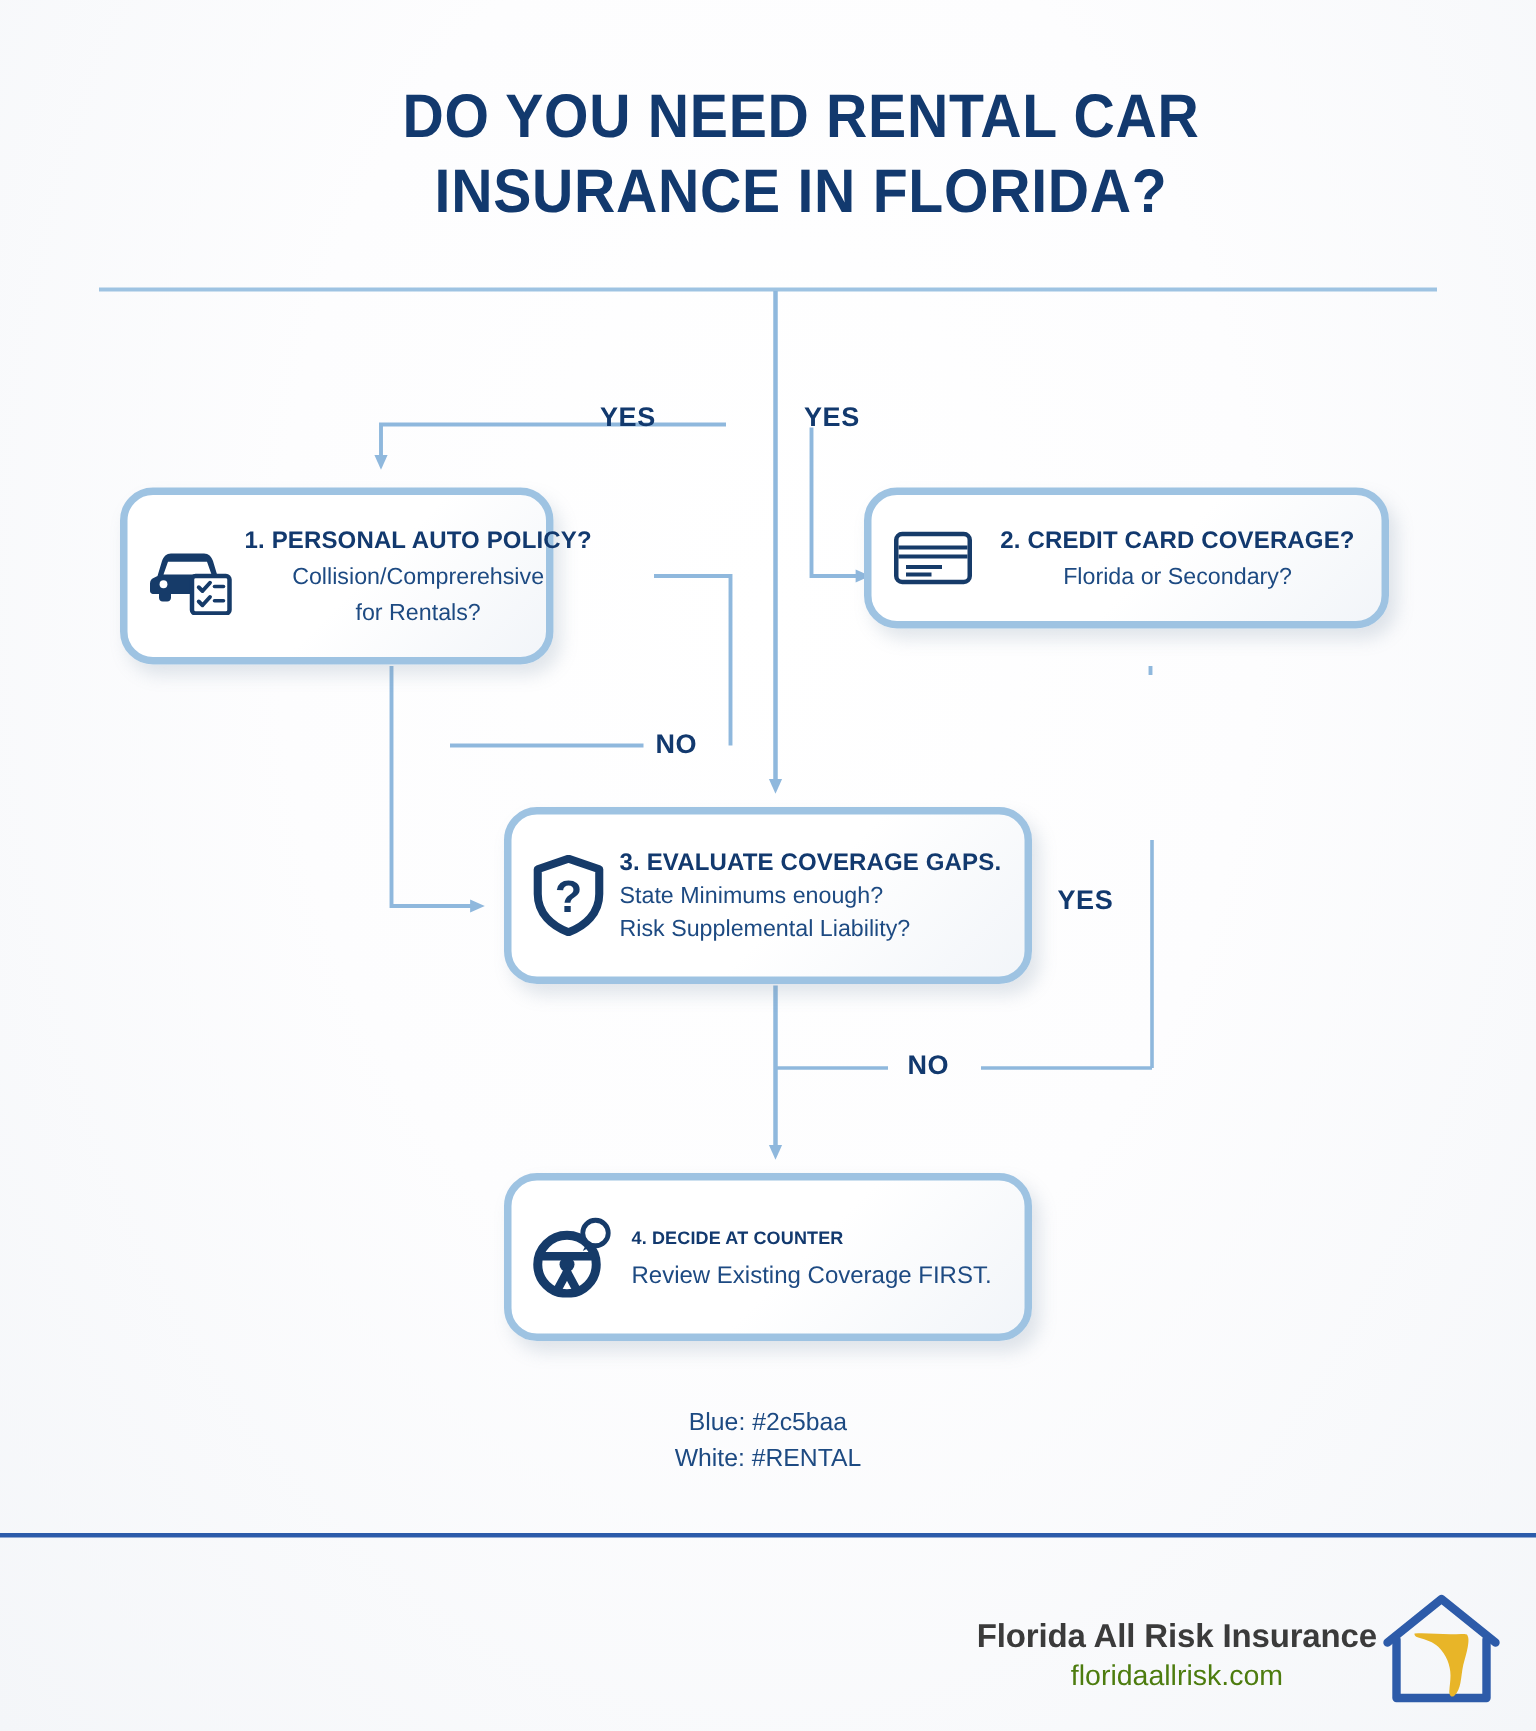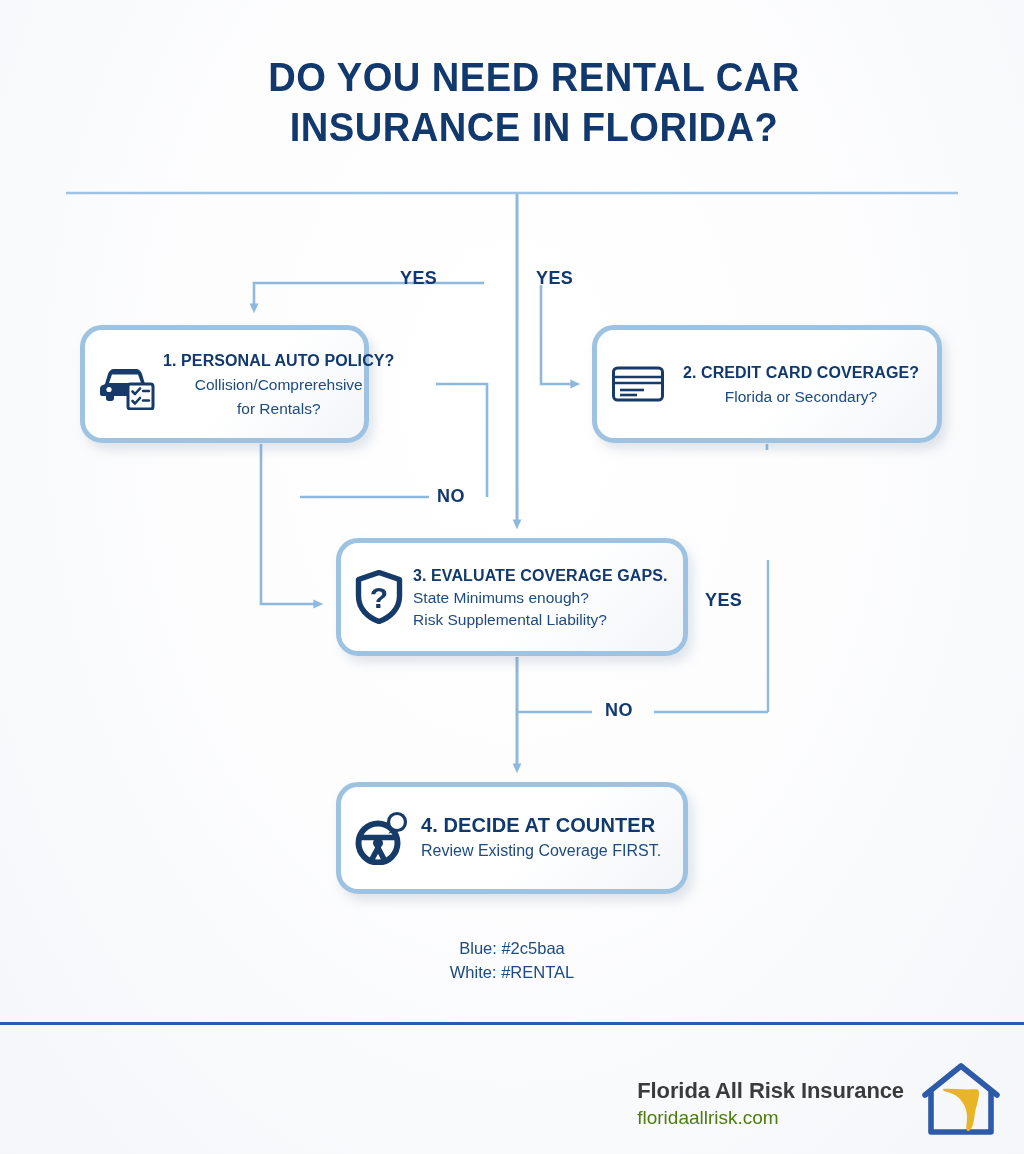--- a/index.html
+++ b/index.html
@@ -86,28 +86,28 @@
   }
   .node-sub {
     display: block;
     font-size: 15.5px;
     color: #1d4a82;
     line-height: 21px;
     margin-top: 3px;
   }
 
   #node-1 { left: 80px;  top: 325px; width: 289px; height: 118px; }
-  #node-2 { left: 592px; top: 325px; width: 350px; height: 118px; }
+  #node-2 { left: 576px; top: 325px; width: 350px; height: 94px; }
   #node-3 { left: 336px; top: 538px; width: 352px; height: 118px; }
   #node-4 { left: 336px; top: 782px; width: 352px; height: 112px; }
 
   #node-1 .node-title { font-size: 16px; }
   #node-2 .node-title { font-size: 16px; }
   #node-3 .node-title { font-size: 16px; }
-  #node-4 .node-title { font-size: 20px; }
+  #node-4 .node-title { font-size: 12px; }
 
   #node-3 .node-text, #node-4 .node-text { text-align: left; padding-left: 10px; }
   #node-3 .node-sub { line-height: 20px; margin-top: 2px; }
   #node-4 .node-sub { margin-top: 4px; font-size: 16px; }
 
   
   .edge-label {
     position: absolute;
     font-weight: bold;
     font-size: 18px;
@@ -150,21 +150,21 @@
     left: 0;
     top: 1052px;
     width: 1024px;
     height: 102px;
     display: flex;
     align-items: center;
     justify-content: flex-end;
     padding-right: 20px;
     box-sizing: border-box;
   }
-  #footer-text { text-align: left; margin-right: 14px; }
+  #footer-text { text-align: center; }
   #brand-name {
     display: block;
     font-weight: bold;
     font-size: 22px;
     color: #3b3b3b;
     line-height: 28px;
     letter-spacing: -0.1px;
   }
   #brand-url {
     display: block;

